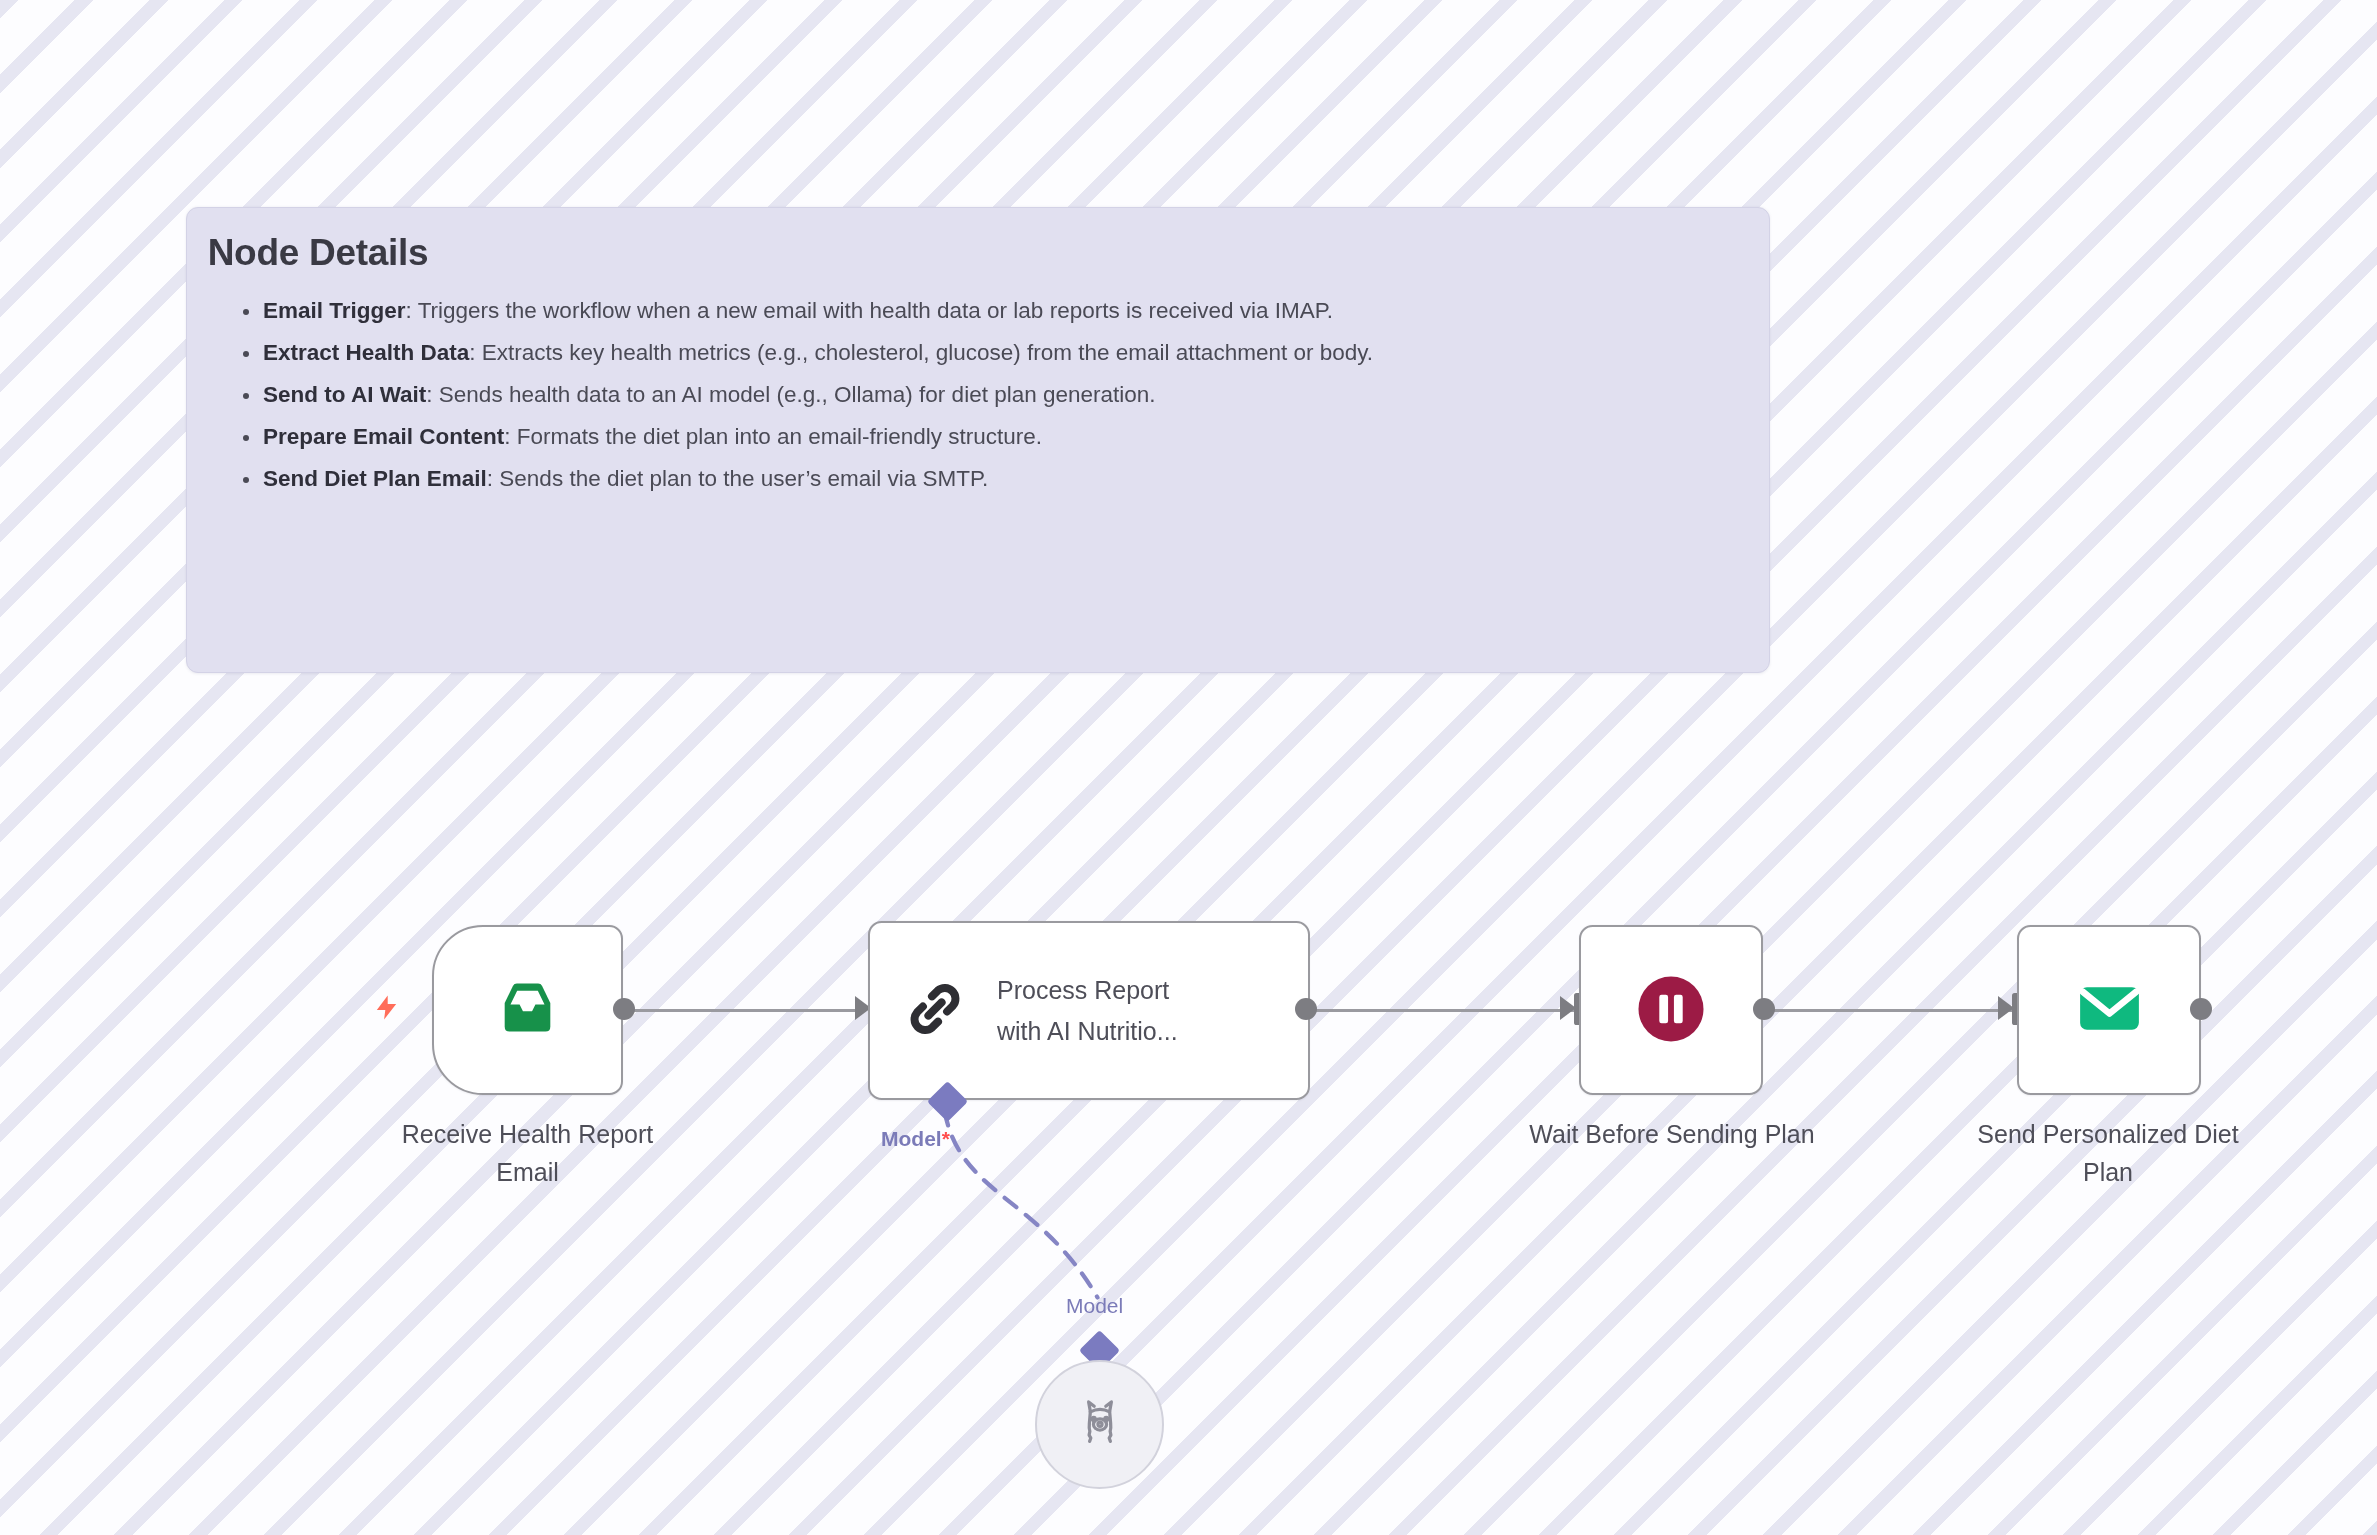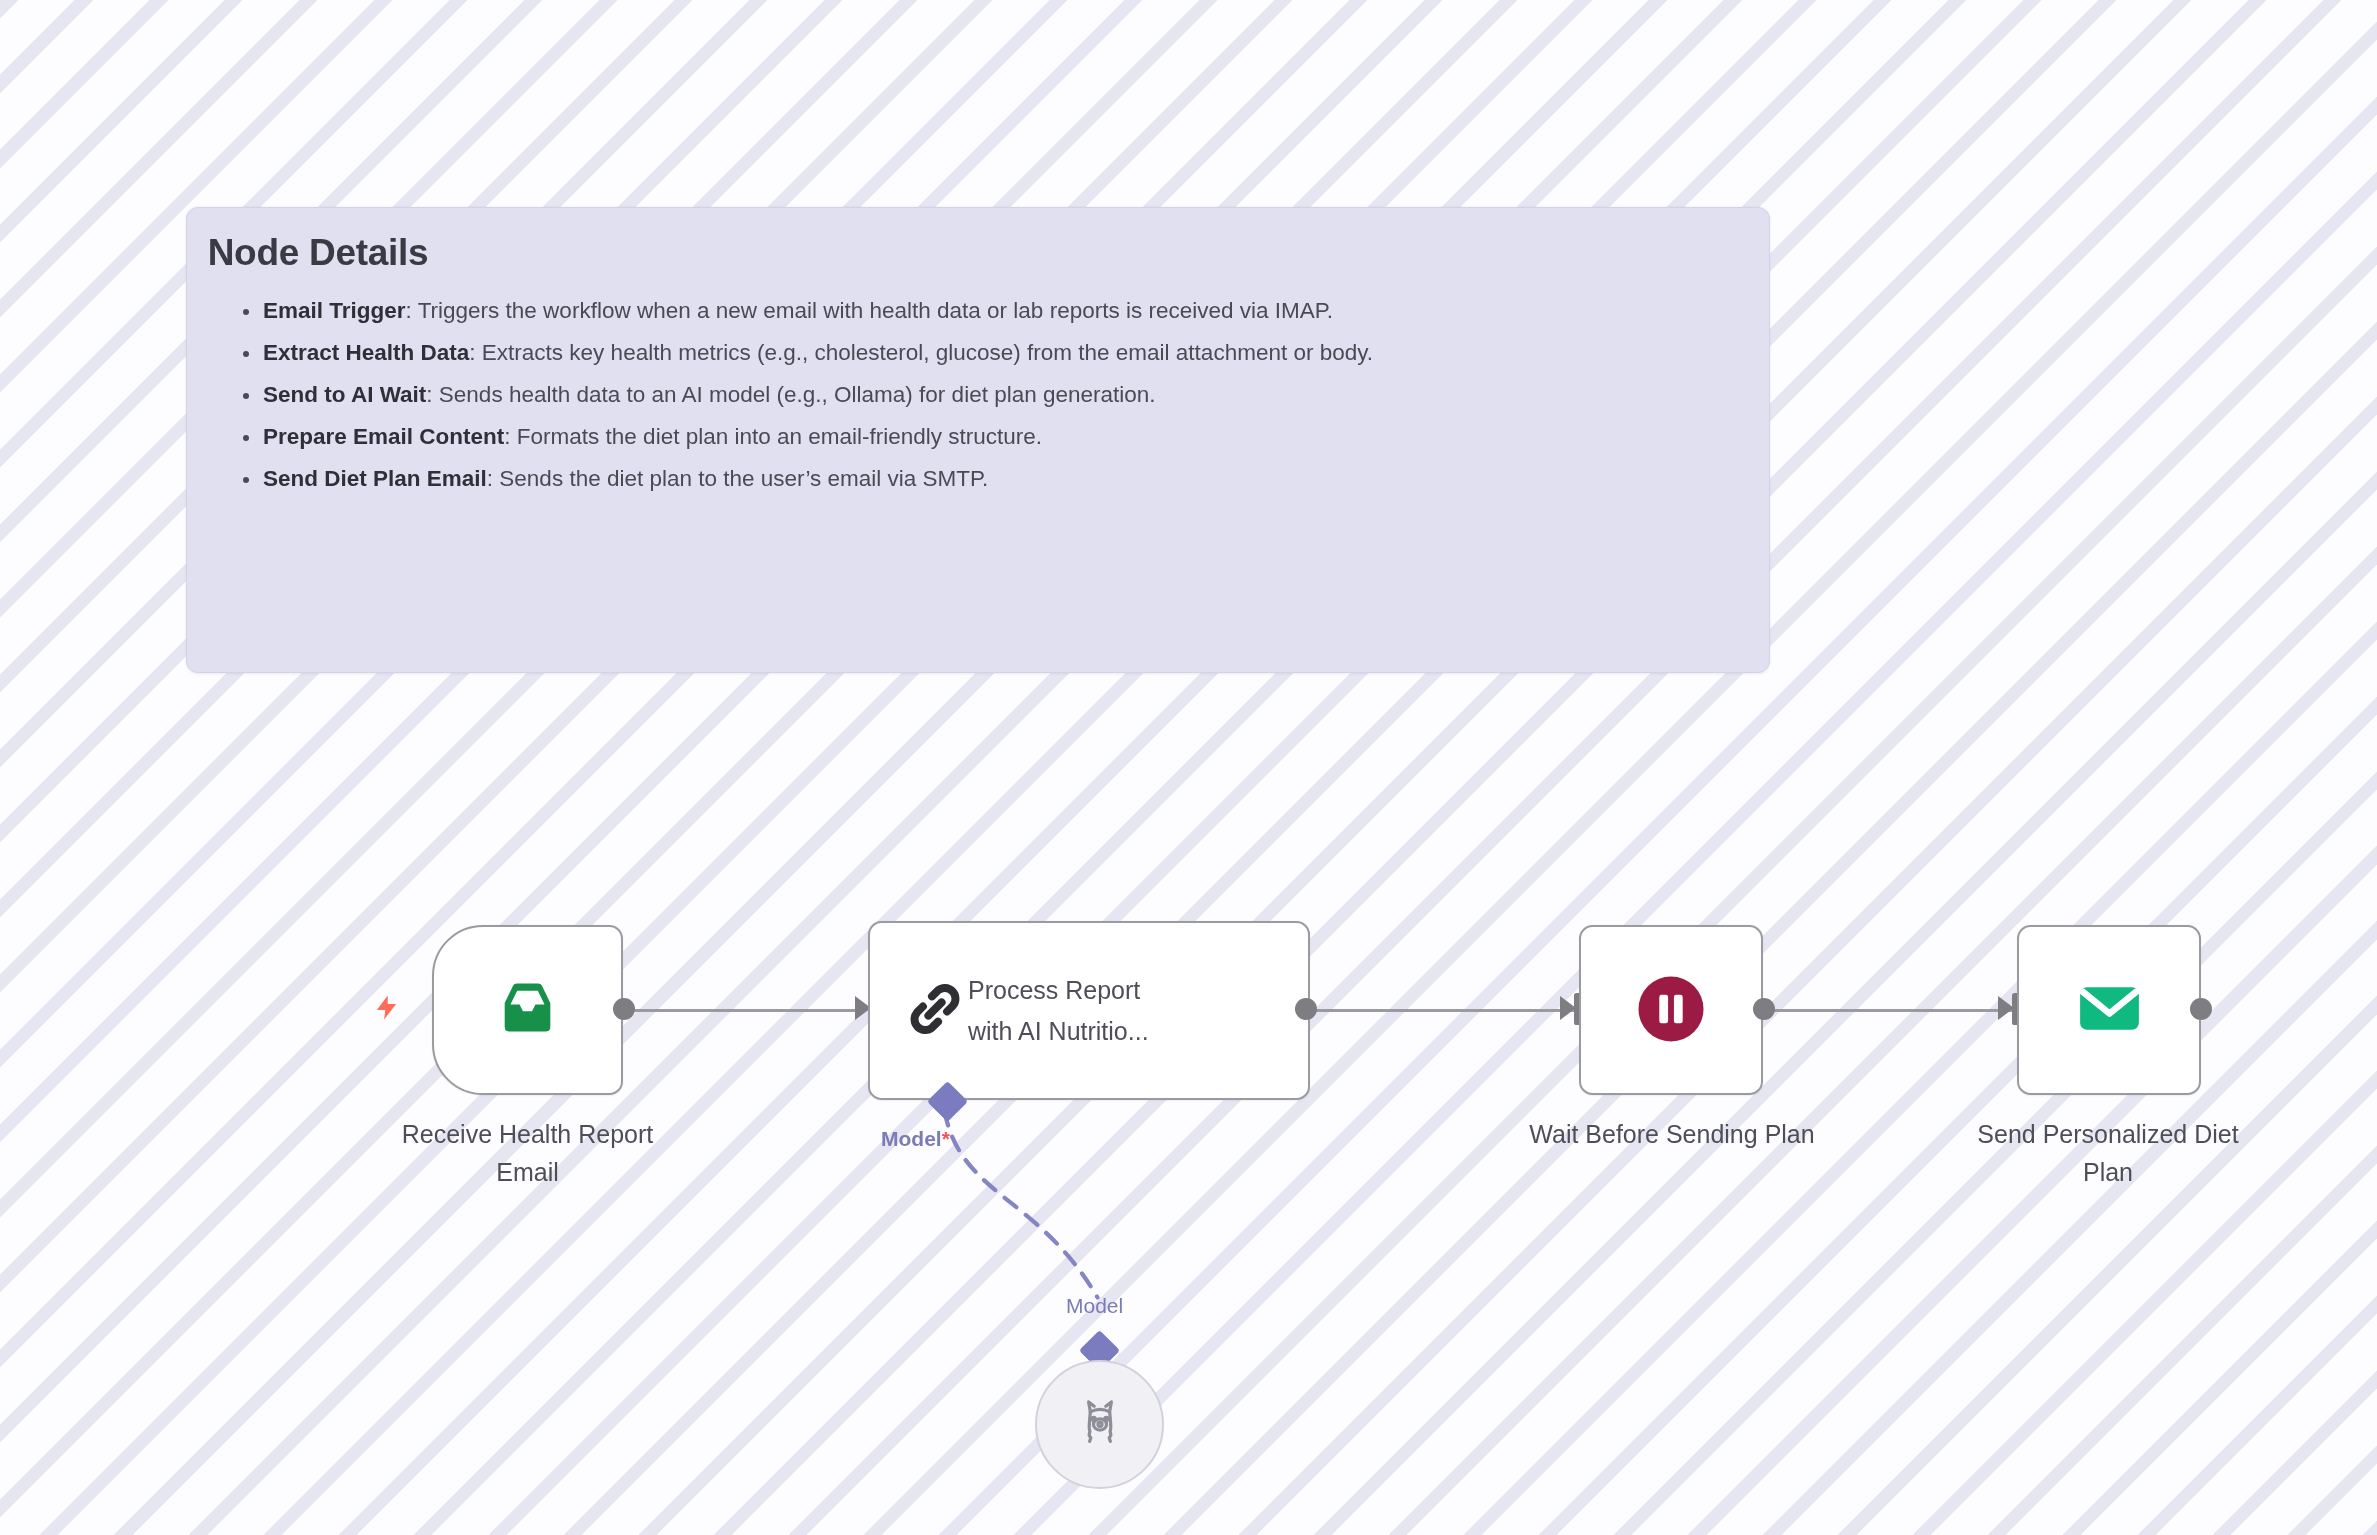--- a/index.html
+++ b/index.html
@@ -87,21 +87,21 @@
     box-sizing: border-box;
     display: flex;
     align-items: center;
     box-shadow: 0 0.9px 1.7px rgba(60,60,90,0.08);
   }
   .node-trigger {
     border-radius: 51px 13.6px 13.6px 51px;
     justify-content: center;
   }
   .node-square { border-radius: 13.6px; justify-content: center; }
-  .node-wide { border-radius: 13.6px; justify-content: flex-start; padding-left: 32px; }
+  .node-wide { border-radius: 13.6px; justify-content: flex-start; padding-left: 32px; gap: 29px; }
 
   .node-title {
     position: absolute;
     text-align: center;
     font-size: 25px;
     line-height: 38px;
     color: #4e4e58;
     white-space: pre-line;
   }
 

